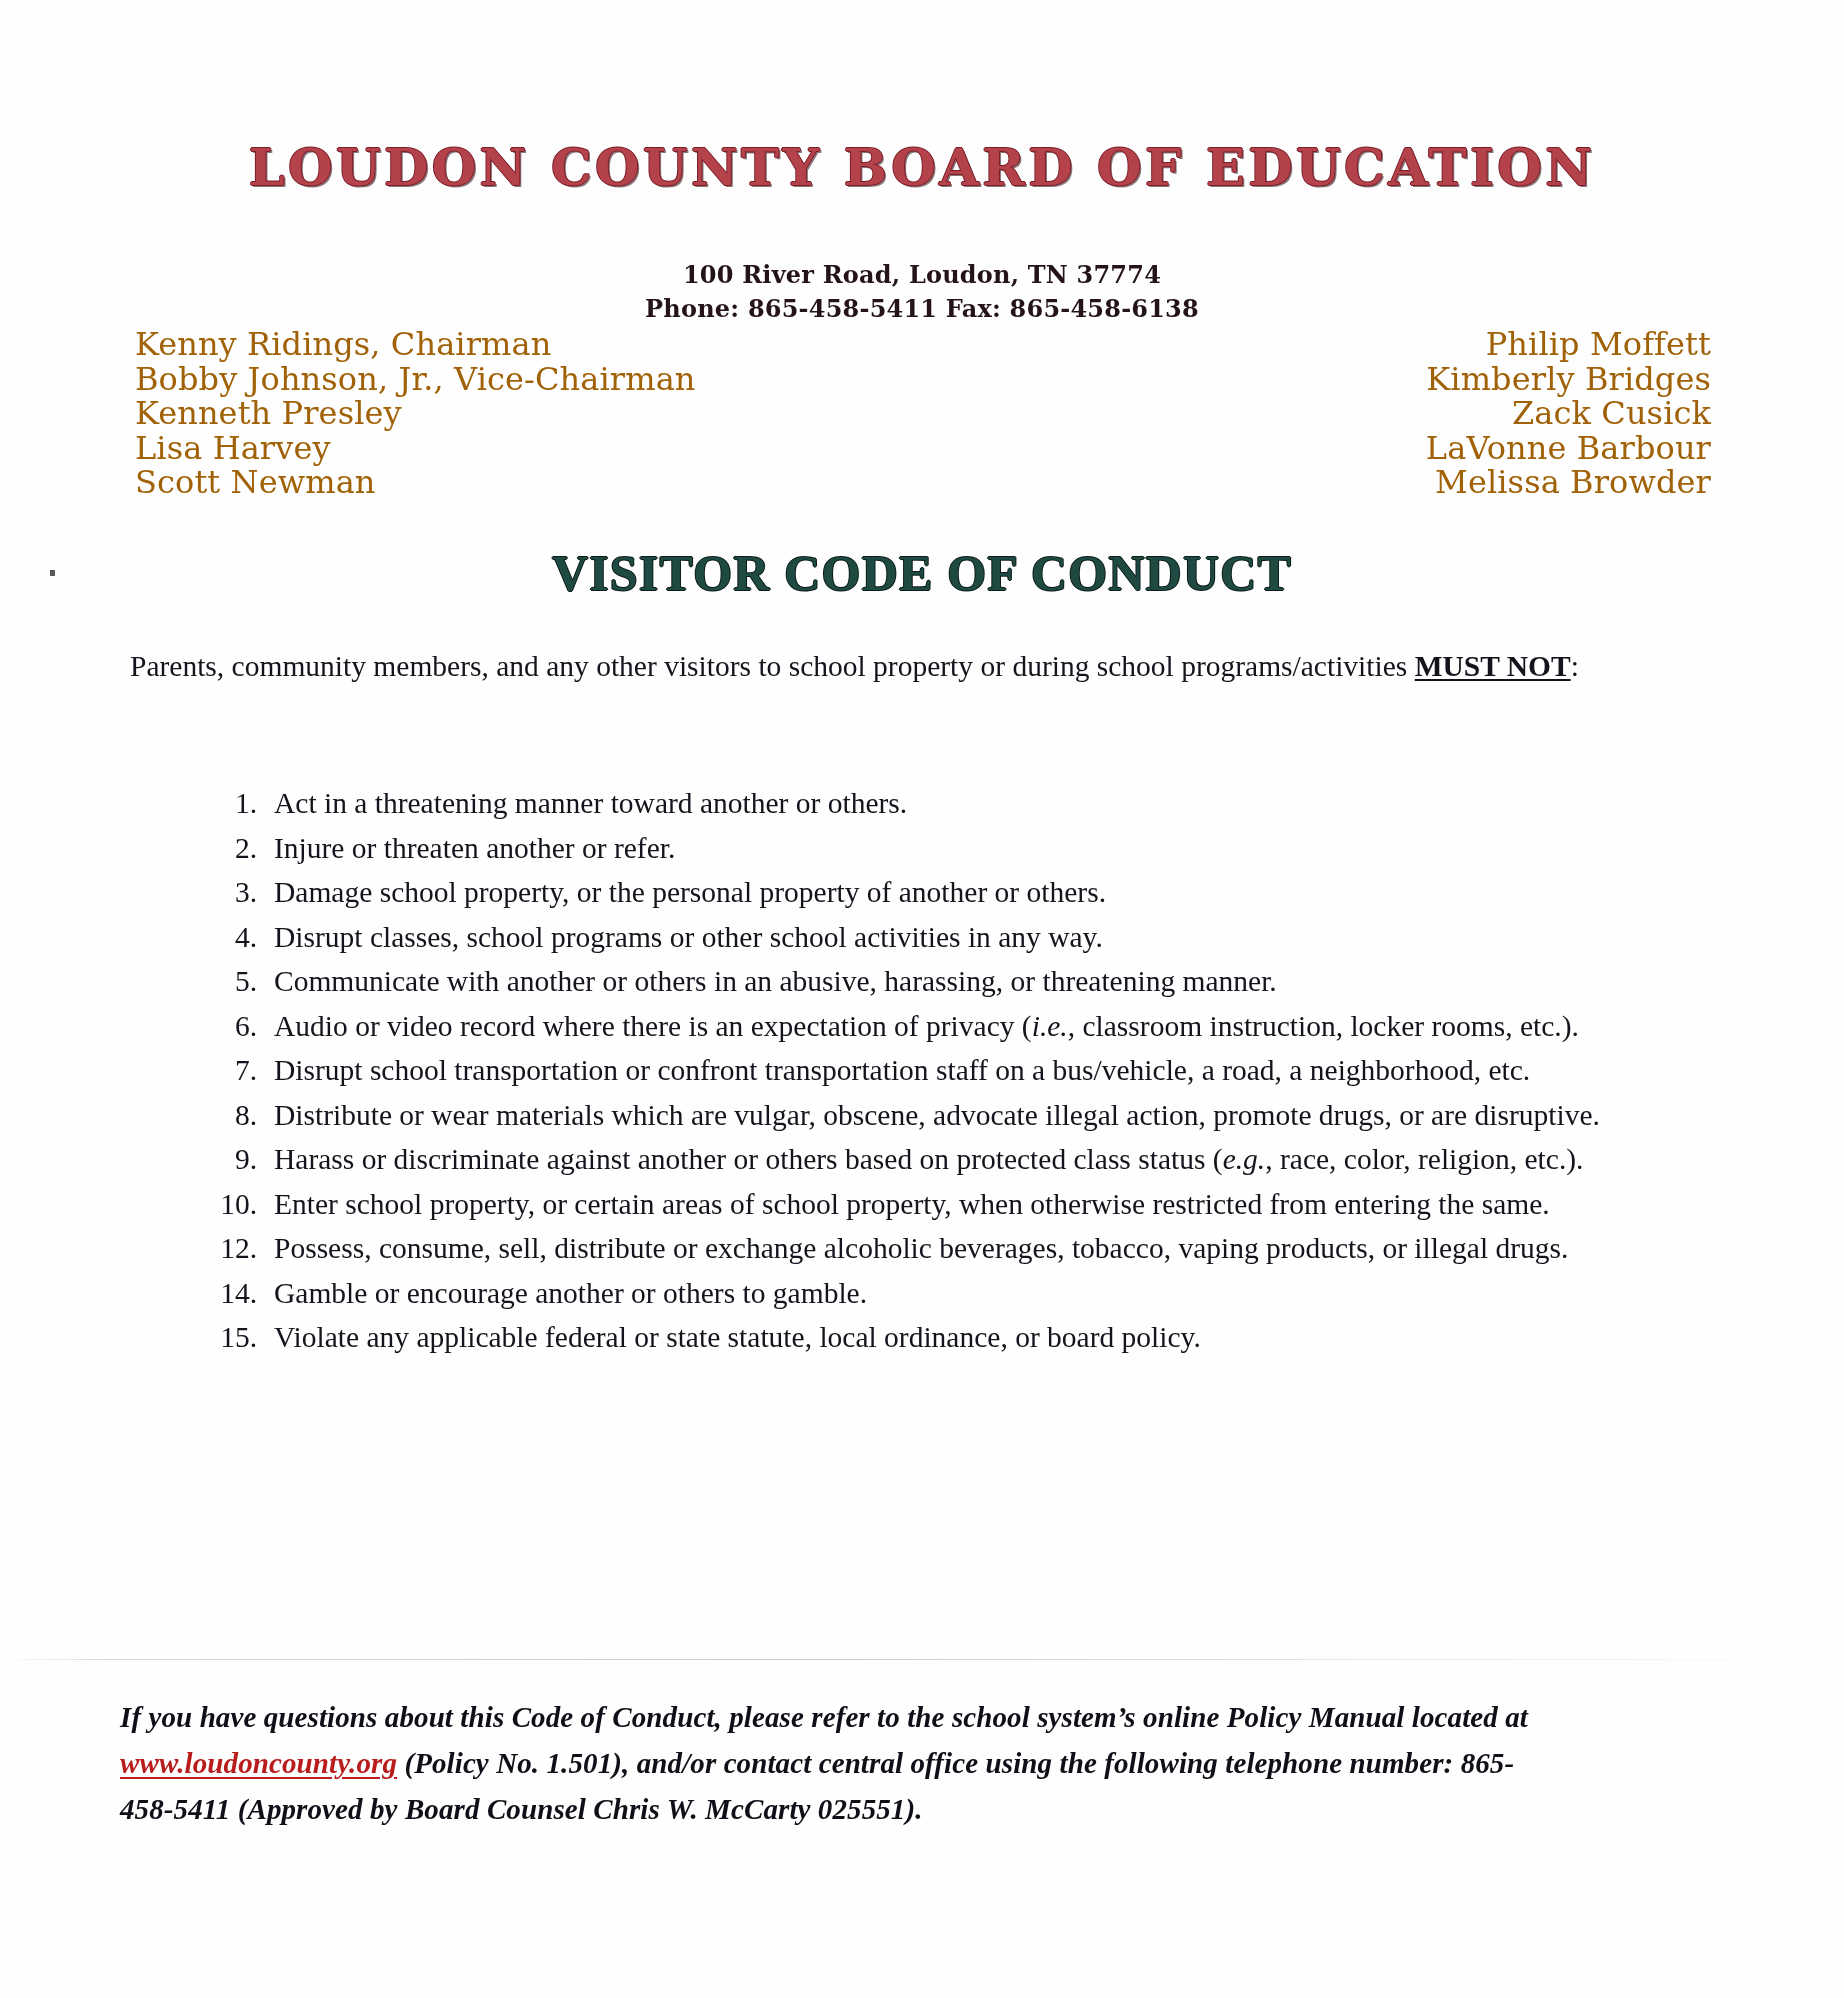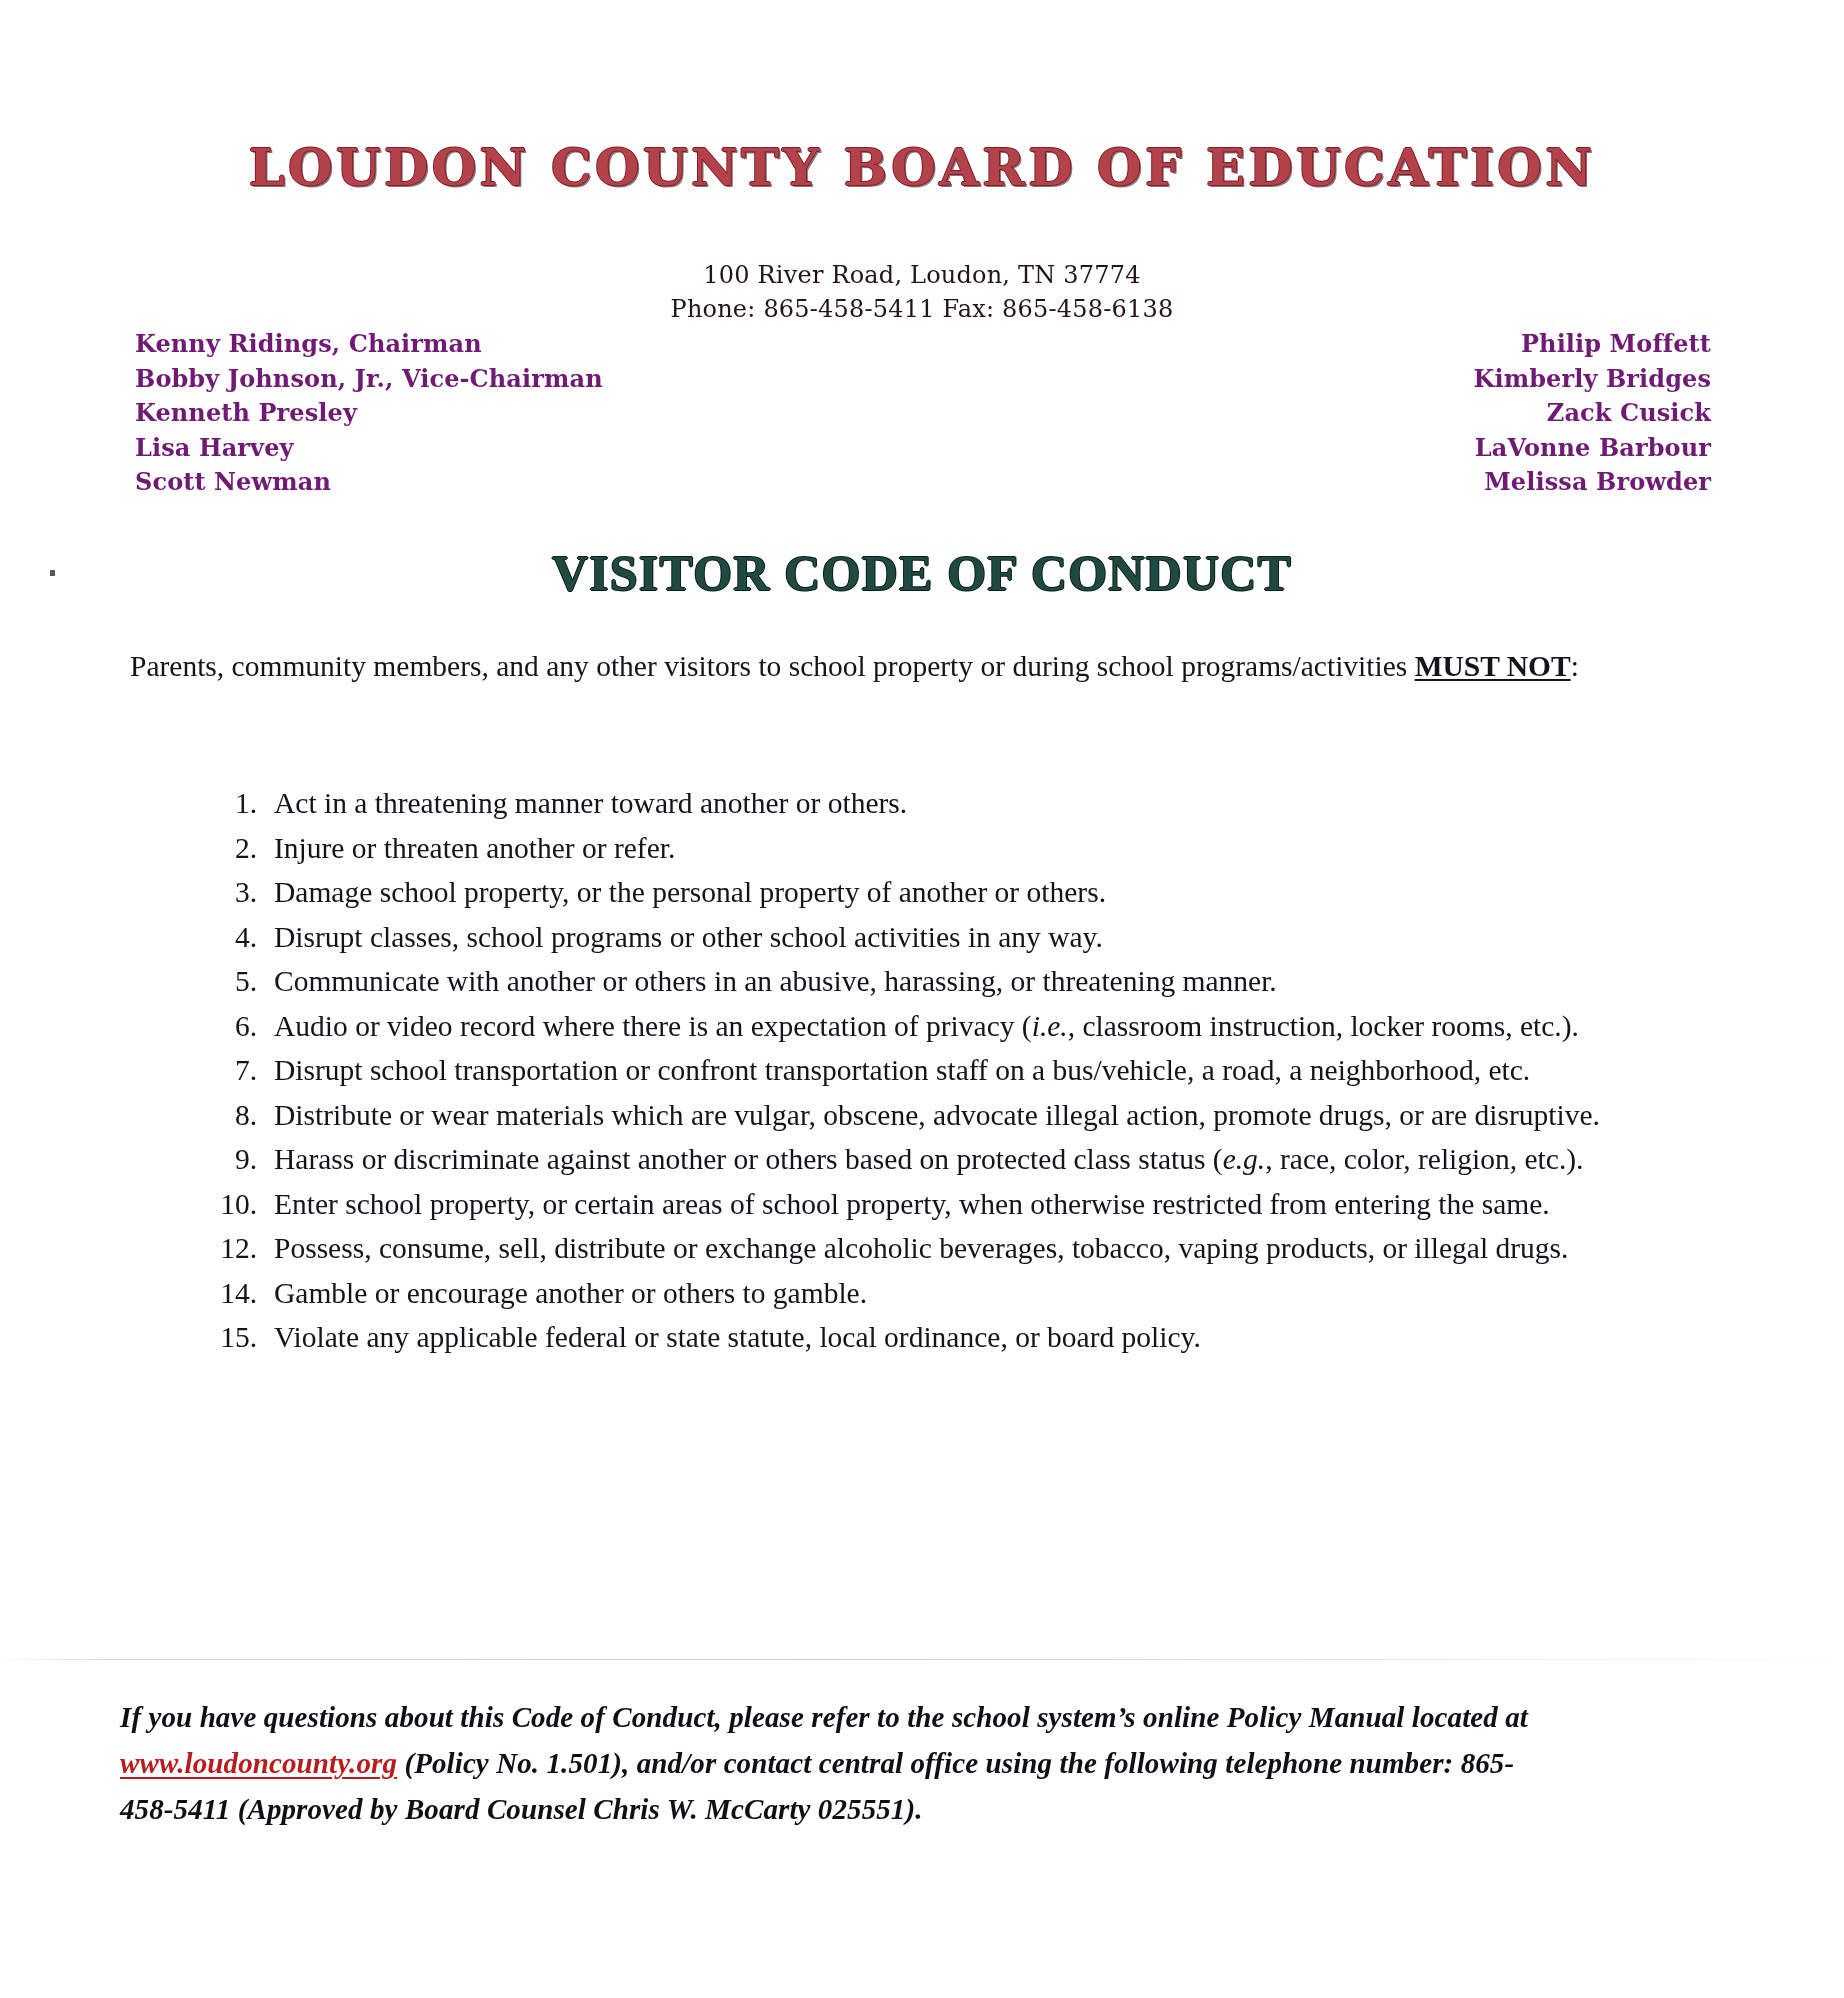--- a/index.html
+++ b/index.html
@@ -68,42 +68,42 @@
     white-space: nowrap;
   }
 
   .address-block {
     position: absolute;
     top: 258px;
     left: 0;
     right: 0;
     text-align: center;
     font-family: "DejaVu Serif", "Liberation Serif", serif;
-    font-weight: 400;
+    font-weight: 700;
     font-size: 24px;
     line-height: 34px;
     color: #241318;
     letter-spacing: .2px;
   }
 
   
   .members {
     position: absolute;
     top: 327px;
     left: 0;
     right: 0;
     height: 160px;
   }
   .members-col {
     position: absolute;
     font-family: "DejaVu Serif", "Liberation Serif", serif;
-    font-weight: 700;
-    font-size: 24px;
+    font-weight: 400;
+    font-size: 32px;
     line-height: 34.5px;
-    color: #701a75;
+    color: #a16207;
     letter-spacing: .1px;
     white-space: nowrap;
   }
   .members-left  { left: 135px; text-align: left; }
   .members-right { right: 133px; text-align: right; }
 
   
   .doc-title {
     position: absolute;
     top: 548px;

